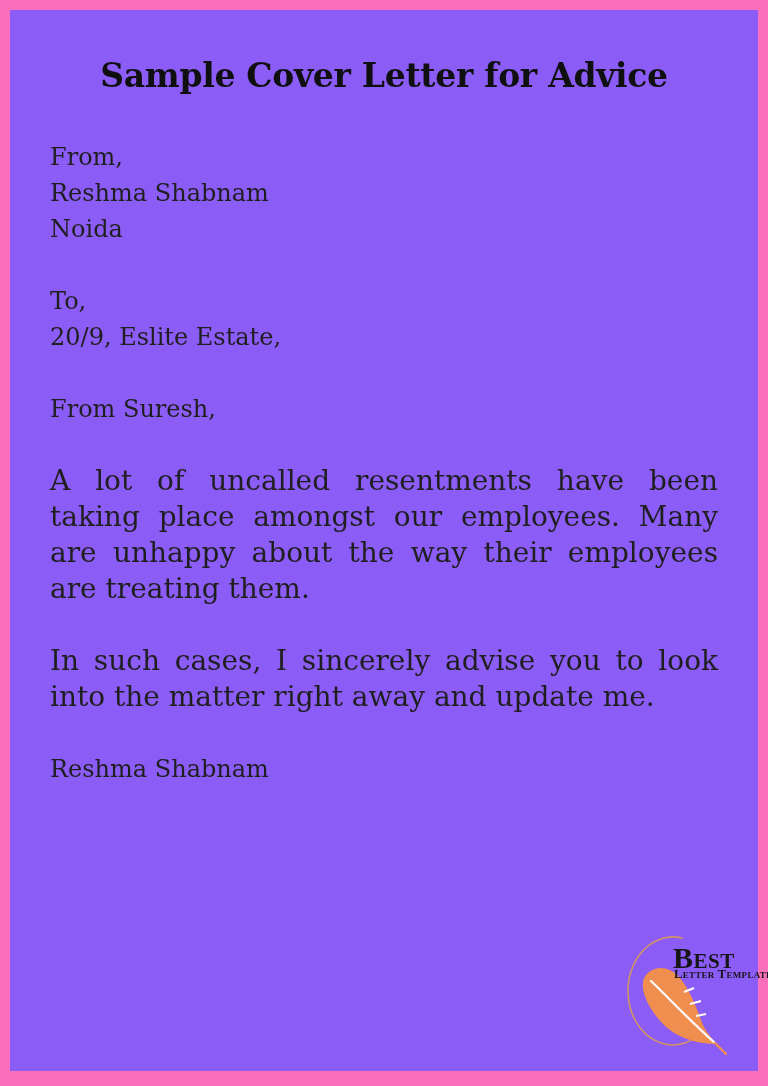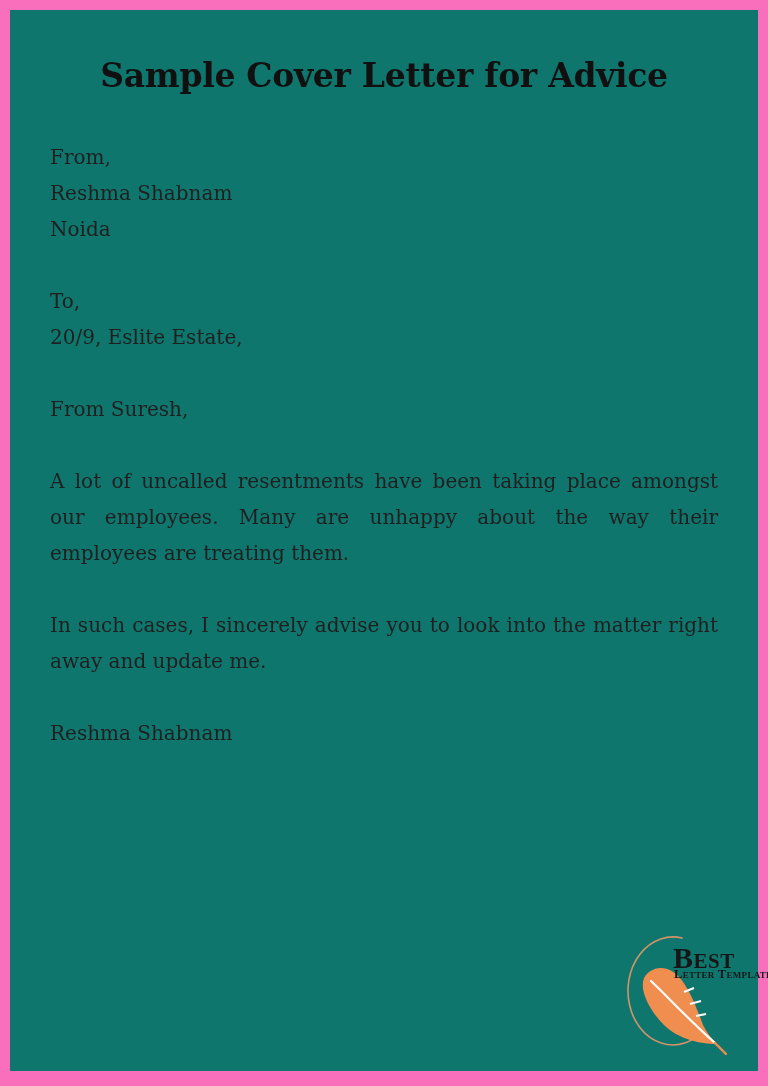--- a/index.html
+++ b/index.html
@@ -10,43 +10,43 @@
     position: relative;
     font-family: "DejaVu Serif", "Liberation Serif", serif;
     overflow: hidden;
   }
   .page {
     position: absolute;
     left: 10px;
     top: 10px;
     right: 10px;
     bottom: 15px;
-    background: #0f766e;
+    background: #8b5cf6;
     color: #1f1f1f;
     padding: 0 40px;
     box-sizing: border-box;
   }
   .title {
     margin: 0 0 40px 0;
     padding-top: 44px;
     text-align: center;
     font-size: 33px;
     font-weight: bold;
     line-height: 1.35;
     color: #101010;
     letter-spacing: -0.3px;
   }
   .block { margin: 0 0 36px 0; }
   .line {
-    font-size: 20px;
+    font-size: 24px;
     line-height: 36px;
     white-space: pre;
   }
   .para {
-    font-size: 20px;
+    font-size: 28px;
     line-height: 36px;
     text-align: justify;
     margin: 0 0 36px 0;
   }
   .logo {
     position: absolute;
     right: 2px;
     bottom: 14px;
     width: 154px;
     height: 136px;

